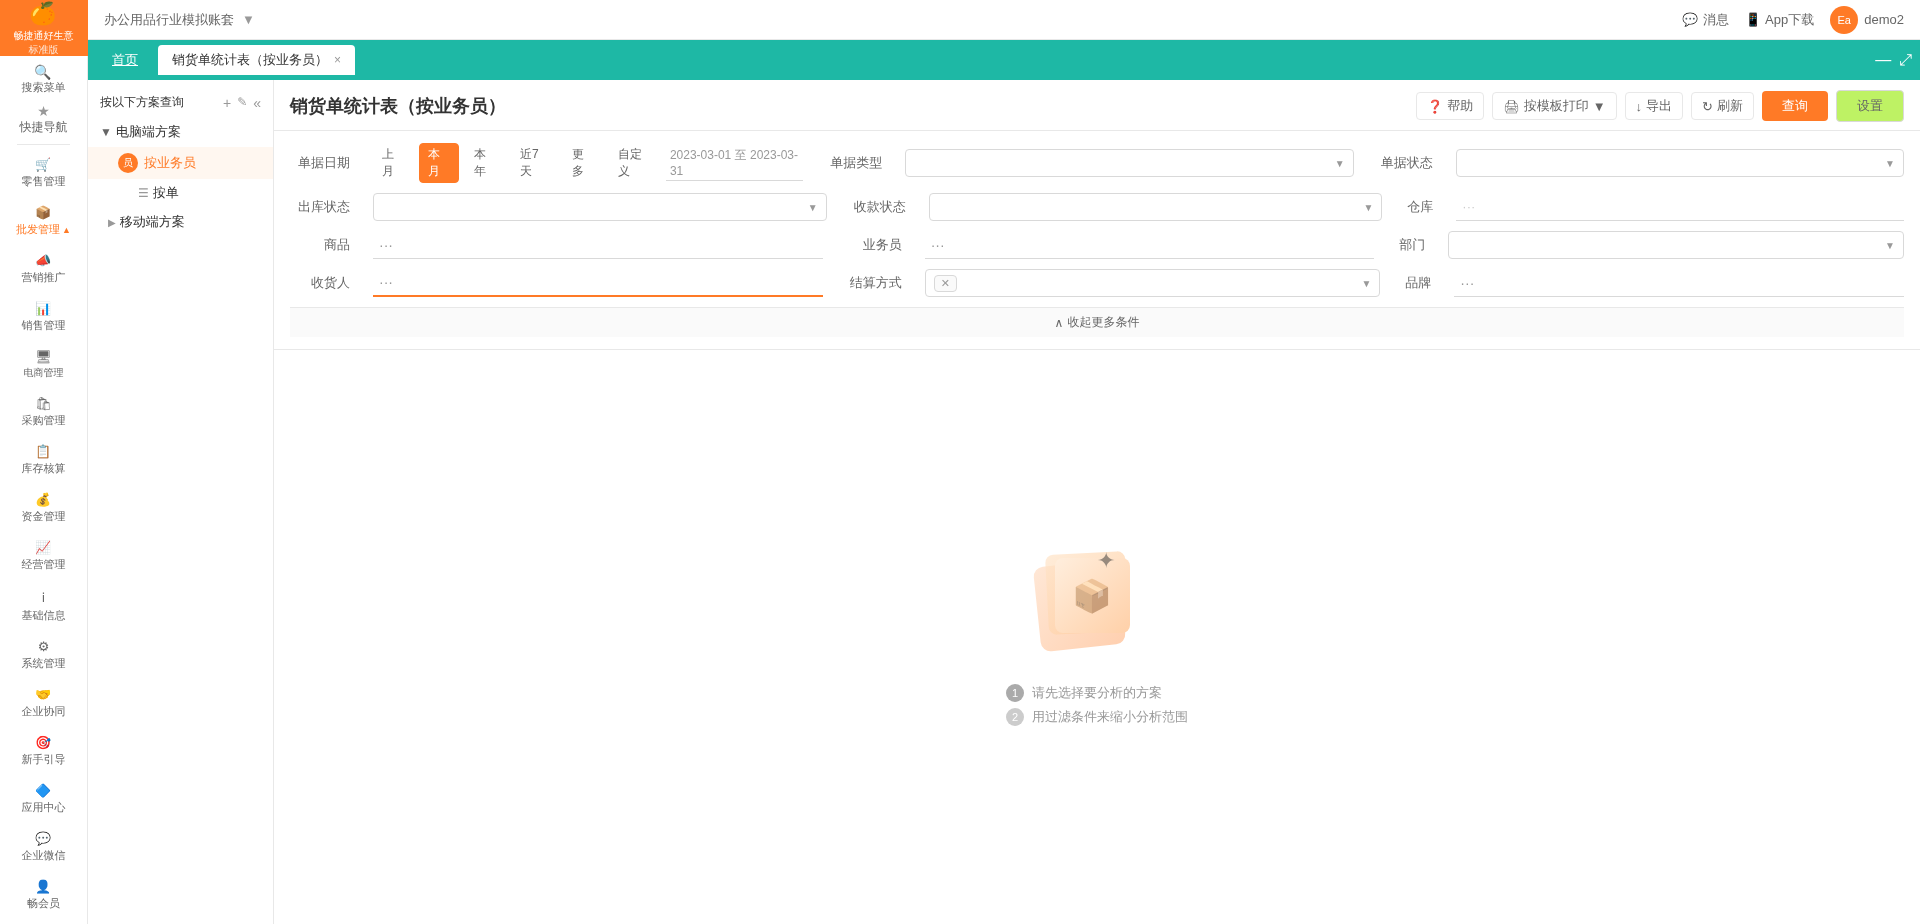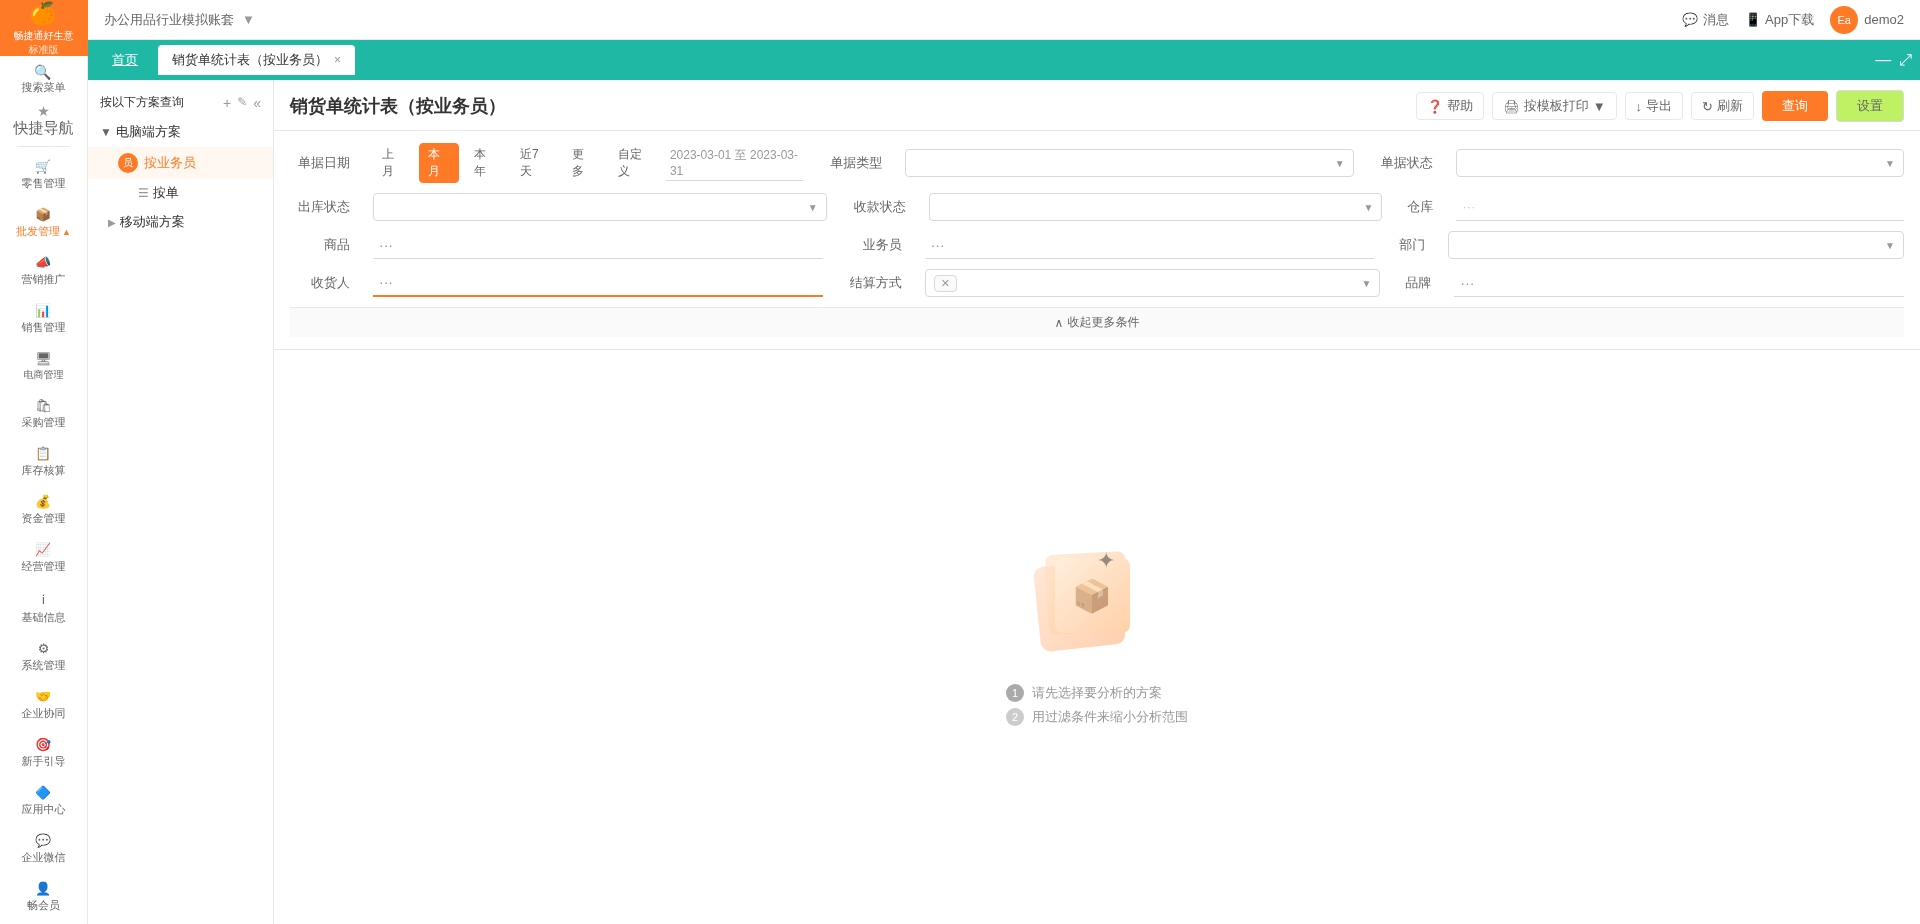--- a/index.html
+++ b/index.html
@@ -96,21 +96,21 @@
     <div style="font-size:10px;color:rgba(255,255,255,0.8);">标准版</div>
   </div>
 
   <div class="sidebar-search" style="padding:8px 0 4px;width:100%;text-align:center;">
     <div style="font-size:14px;color:#999;">🔍</div>
     <div style="font-size:11px;color:#666;">搜索菜单</div>
   </div>
 
   <div class="sidebar-nav-label" style="width:100%;text-align:center;padding:4px 0;">
     <div style="font-size:14px;color:#999;">★</div>
-    <div style="font-size:15px;color:#666;font-family:Liberation Mono, monospace;">快捷导航</div>
+    <div style="font-size:12px;color:#666;font-family:Liberation Mono, monospace;">快捷导航</div>
   </div>
 
   <hr class="sidebar-divider">
 
   <div class="sidebar-item">
     <div>🛒</div>
     <div style="font-size:11px;color:#666;display:flex;align-items:center;gap:2px;">零售管理</div>
   </div>
 
   <div class="sidebar-item active">

